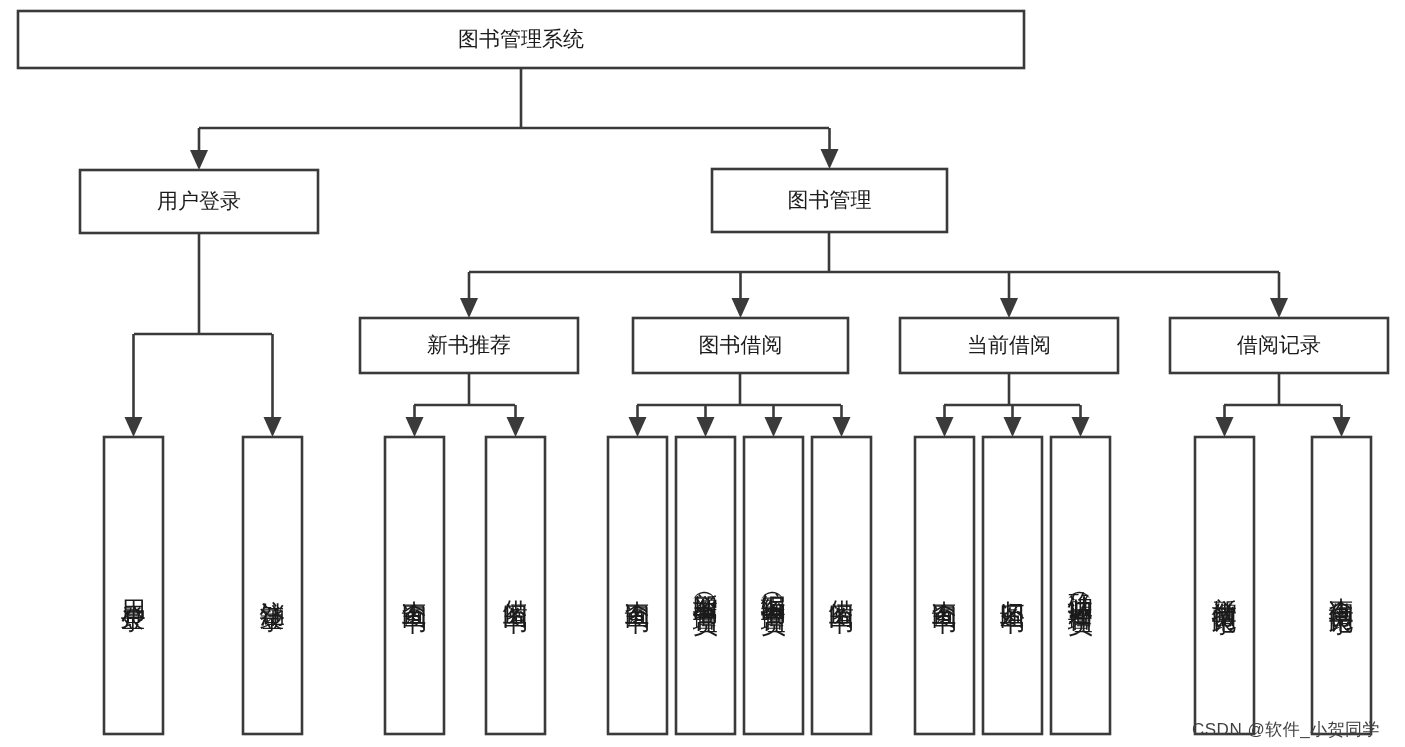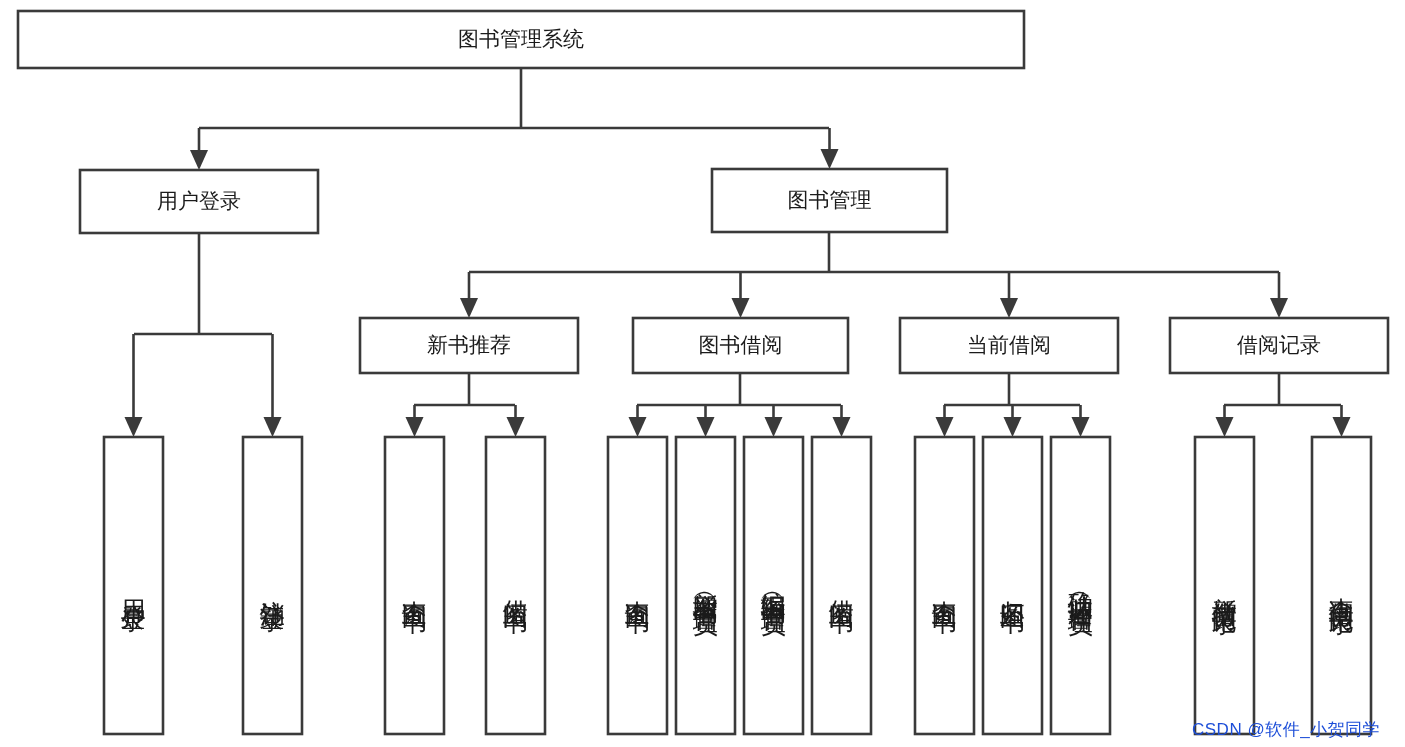--- a/index.html
+++ b/index.html
@@ -203,14 +203,14 @@
       <div class="leaf-label-wrap" style="left: 1051px; top: 437px; width: 59px; height: 297px;">
         <div class="leaf-label">确认归还（管理员）</div>
       </div>
       <div class="leaf-label-wrap" style="left: 1195px; top: 437px; width: 59px; height: 297px;">
         <div class="leaf-label">新增借阅记录</div>
       </div>
       <div class="leaf-label-wrap" style="left: 1312px; top: 437px; width: 59px; height: 297px;">
         <div class="leaf-label">查询借阅记录</div>
       </div>
     </div>
-  <div class="watermark" style="left: 1192px; top: 718px; color: #1d4ed8;">CSDN @软件_小贺同学</div>
+  <div class="watermark" style="left: 1192px; top: 718px; color: #404040;">CSDN @软件_小贺同学</div>
 </div>
 
 </body></html>

